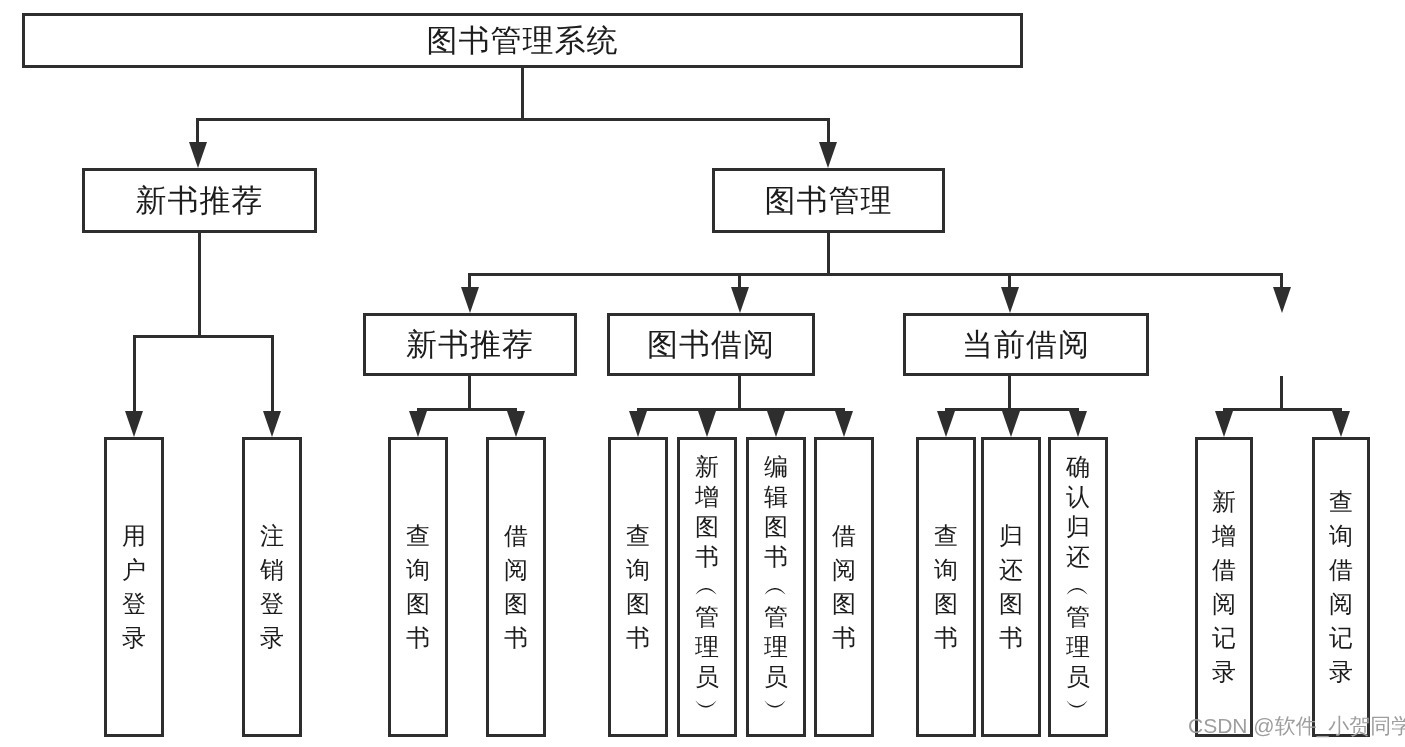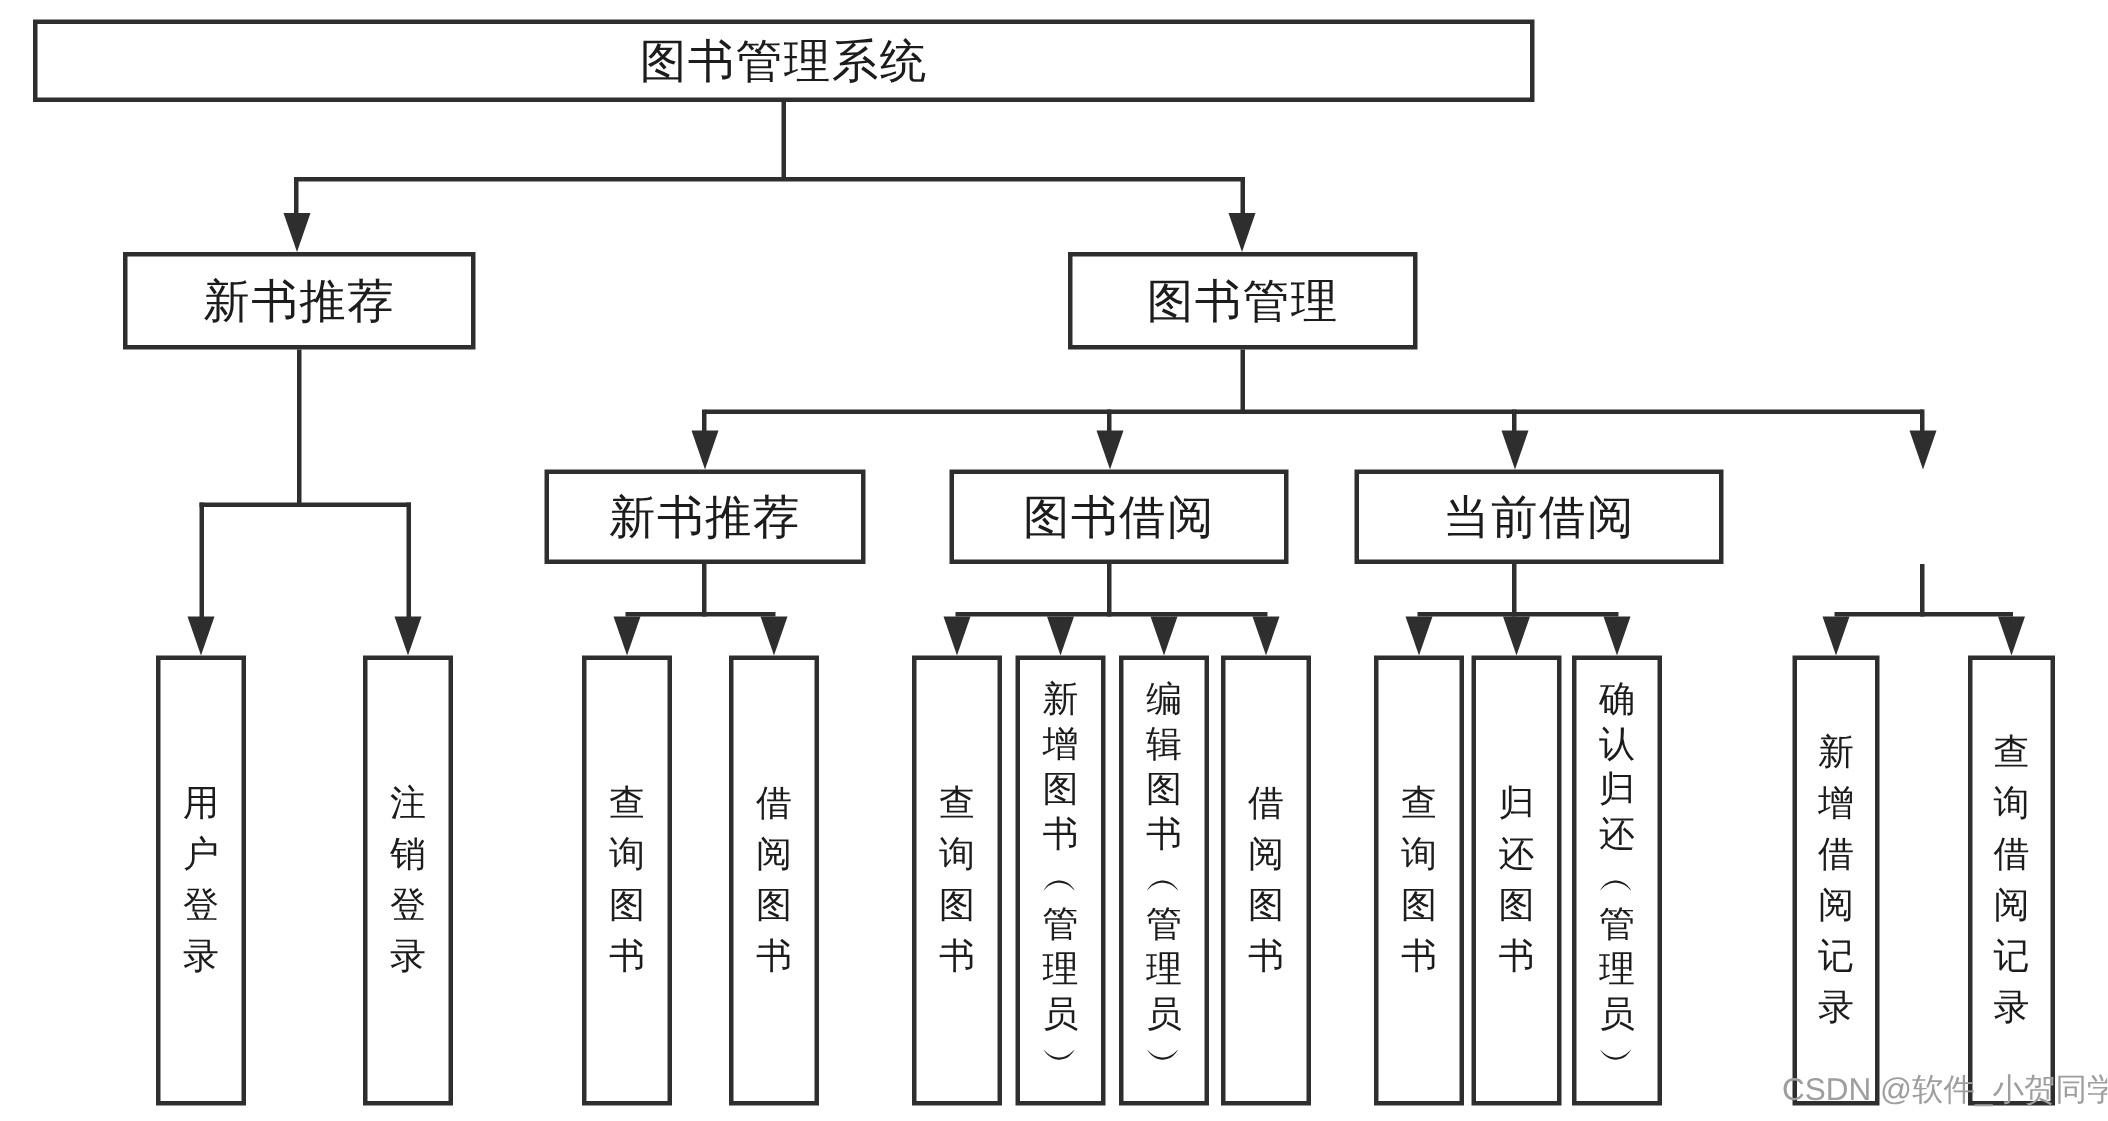--- a/index.html
+++ b/index.html
@@ -65,21 +65,21 @@
   <div class="vl" style="left:738px;top:273px;height:18px"></div>
   <div class="arrow" style="left:731px;top:287px"></div>
   <div class="vl" style="left:1008px;top:273px;height:18px"></div>
   <div class="arrow" style="left:1001px;top:287px"></div>
   <div class="vl" style="left:1280px;top:273px;height:18px"></div>
   <div class="arrow" style="left:1273px;top:287px"></div>
 
   <div class="box" style="left:363px;top:313px;width:214px;height:63px">
     <span class="hlabel">新书推荐</span>
   </div>
-  <div class="box" style="left:633px;top:313px;width:226px;height:63px">
+  <div class="box" style="left:607px;top:313px;width:208px;height:63px">
     <span class="hlabel">图书借阅</span>
   </div>
   <div class="box" style="left:903px;top:313px;width:246px;height:63px">
     <span class="hlabel">当前借阅</span>
   </div>
 
   <div class="vl" style="left:468px;top:376px;height:35px"></div>
   <div class="hl" style="left:417px;top:408px;width:100px"></div>
   <div class="arrow" style="left:409px;top:411px"></div>
   <div class="arrow" style="left:507px;top:411px"></div>

